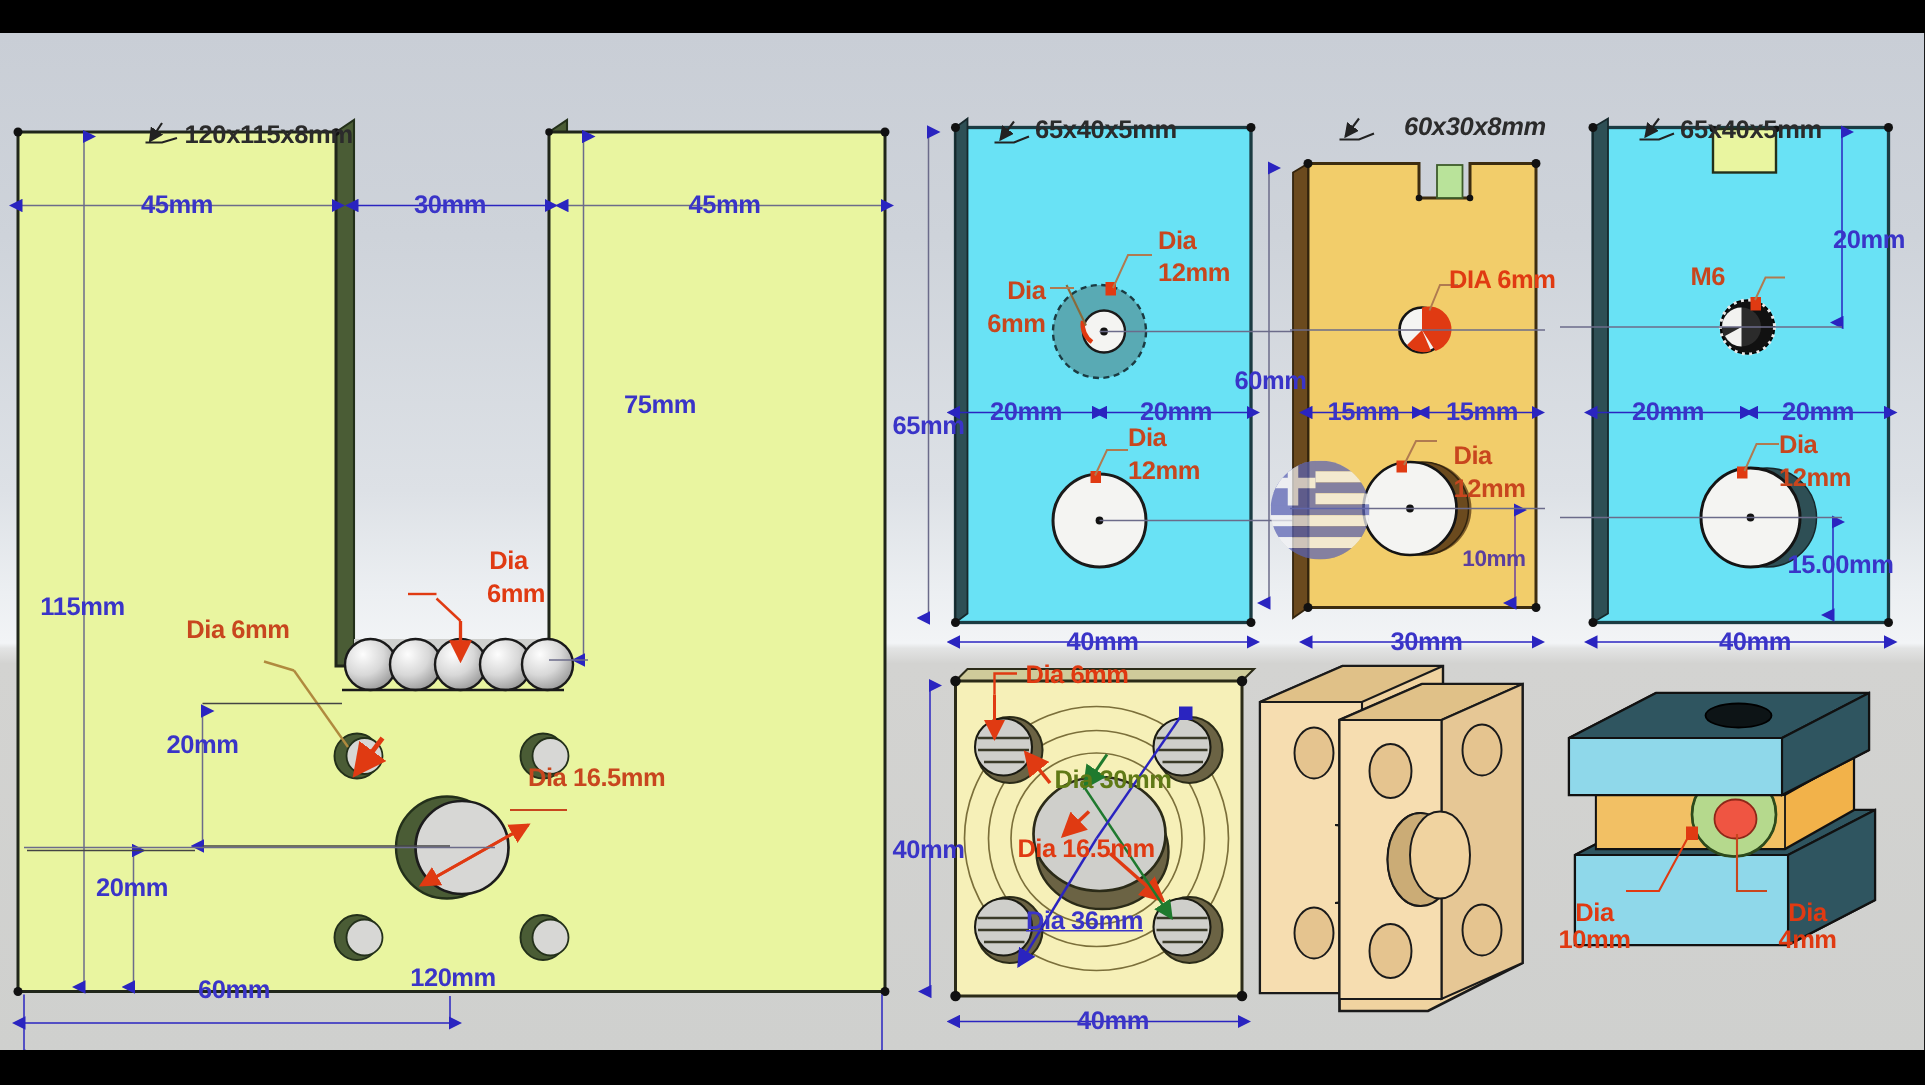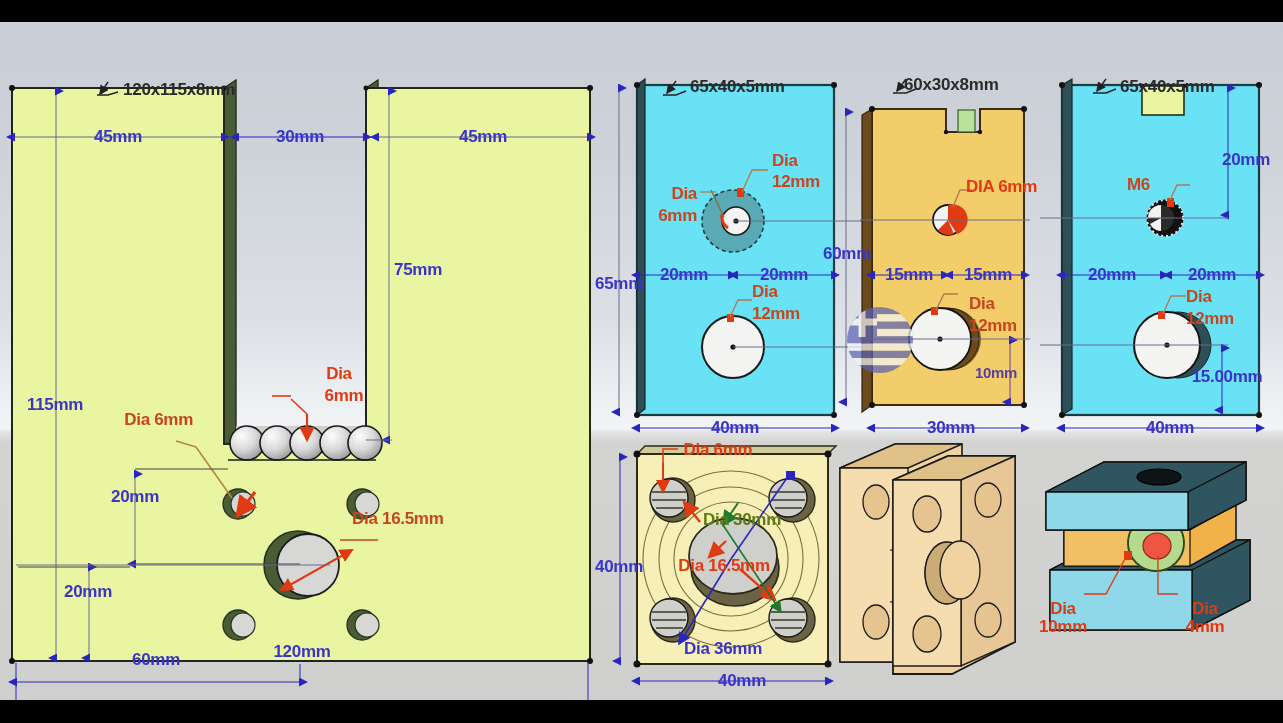--- a/index.html
+++ b/index.html
@@ -391,21 +391,21 @@
         <rect x="1124" y="529" width="8" height="9" fill="#e03a12"></rect>
         <path d="M1126,535 L1106,572 L1084,572" stroke="#e03a12" stroke-width="1.4" fill="none"></path>
         <path d="M1158,534 L1158,572 L1178,572" stroke="#c8461e" stroke-width="1.4" fill="none"></path>
       </g>
     </svg>
 
     <div class="txt t-title" style="left:123px;top:58px;">120x115x8mm</div>
     <div class="txt t-dim t-center" style="left:118px;top:105px;">45mm</div>
     <div class="txt t-dim t-center" style="left:300px;top:105px;">30mm</div>
     <div class="txt t-dim t-center" style="left:483px;top:105px;">45mm</div>
-    <div class="txt t-dim t-center" style="left:418px;top:238px;text-align:center;">75mm</div>
+    <div class="txt t-dim t-center" style="left:440px;top:238px;text-align:center;">75mm</div>
     <div class="txt t-dim t-center" style="left:55px;top:335px;margin-top:38px;">115mm</div>
     <div class="txt t-dim t-center" style="left:135px;top:465px;">20mm</div>
     <div class="txt t-dim t-center" style="left:88px;top:560px;">20mm</div>
     <div class="txt t-dim t-center" style="left:156px;top:628px;">60mm</div>
     <div class="txt t-dim t-center" style="left:302px;top:620px;">120mm</div>
     <div class="txt t-red t-center" style="left:339px;top:342px;">Dia</div>
     <div class="txt t-red t-center" style="left:344px;top:364px;">6mm</div>
     <div class="txt t-red2 t-right" style="left:193px;top:388px;">Dia 6mm</div>
     <div class="txt t-red2" style="left:352px;top:487px;">Dia 16.5mm</div>
 
@@ -414,21 +414,21 @@
     <div class="txt t-dim t-center" style="left:684px;top:243px;">20mm</div>
     <div class="txt t-dim t-center" style="left:784px;top:243px;">20mm</div>
     <div class="txt t-dim t-center" style="left:735px;top:396px;">40mm</div>
     <div class="txt t-red2" style="left:772px;top:129px;">Dia</div>
     <div class="txt t-red2" style="left:772px;top:150px;">12mm</div>
     <div class="txt t-red2 t-right" style="left:697px;top:162px;">Dia</div>
     <div class="txt t-red2 t-right" style="left:697px;top:184px;">6mm</div>
     <div class="txt t-red2" style="left:752px;top:260px;">Dia</div>
     <div class="txt t-red2" style="left:752px;top:282px;">12mm</div>
 
-    <div class="txt t-title" style="left:904px;top:53px;">60x30x8mm</div>
+    <div class="txt t-title" style="left:936px;top:53px;font-style:italic;">60x30x8mm</div>
     <div class="txt t-dim t-right" style="left:871px;top:222px;">60mm</div>
     <div class="txt t-dim t-center" style="left:909px;top:243px;">15mm</div>
     <div class="txt t-dim t-center" style="left:988px;top:243px;">15mm</div>
     <div class="txt t-dim-sm t-center" style="left:996px;top:342px;color:#5b3f9e;">10mm</div>
     <div class="txt t-dim t-center" style="left:951px;top:396px;">30mm</div>
     <div class="txt t-red" style="left:966px;top:155px;">DIA 6mm</div>
     <div class="txt t-red2" style="left:969px;top:272px;">Dia</div>
     <div class="txt t-red2" style="left:969px;top:294px;">12mm</div>
 
     <div class="txt t-title" style="left:1120px;top:55px;">65x40x5mm</div>
@@ -439,21 +439,21 @@
     <div class="txt t-dim t-center" style="left:1170px;top:396px;">40mm</div>
     <div class="txt t-red2 t-right" style="left:1150px;top:153px;">M6</div>
     <div class="txt t-red2" style="left:1186px;top:265px;">Dia</div>
     <div class="txt t-red2" style="left:1186px;top:287px;">12mm</div>
 
     <div class="txt t-dim t-right" style="left:643px;top:535px;">40mm</div>
     <div class="txt t-dim t-center" style="left:742px;top:649px;">40mm</div>
     <div class="txt t-red t-center" style="left:718px;top:418px;">Dia 6mm</div>
     <div class="txt t-green t-center" style="left:742px;top:488px;">Dia 30mm</div>
     <div class="txt t-red t-center" style="left:724px;top:534px;">Dia 16.5mm</div>
-    <div class="txt t-dim t-center" style="left:723px;top:617px;">Dia 36mm</div>
+    <div class="txt t-dim t-center" style="left:723px;top:582px;text-decoration:underline;">Dia 36mm</div>
 
     <div class="txt t-red t-center" style="left:1063px;top:577px;">Dia</div>
     <div class="txt t-red t-center" style="left:1063px;top:595px;">10mm</div>
     <div class="txt t-red t-center" style="left:1205px;top:577px;">Dia</div>
     <div class="txt t-red t-center" style="left:1205px;top:595px;">4mm</div>
 
     <div id="wm">
       <div id="wm-ball">
         <svg width="66" height="66" viewBox="0 0 66 66">
           <rect x="0" y="0" width="66" height="7.3" fill="#5b63b5"></rect>

